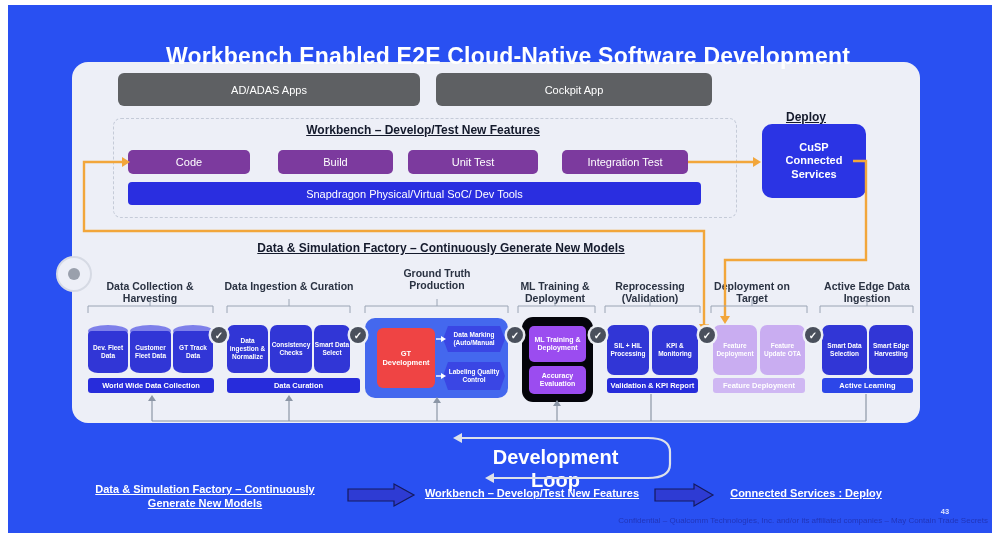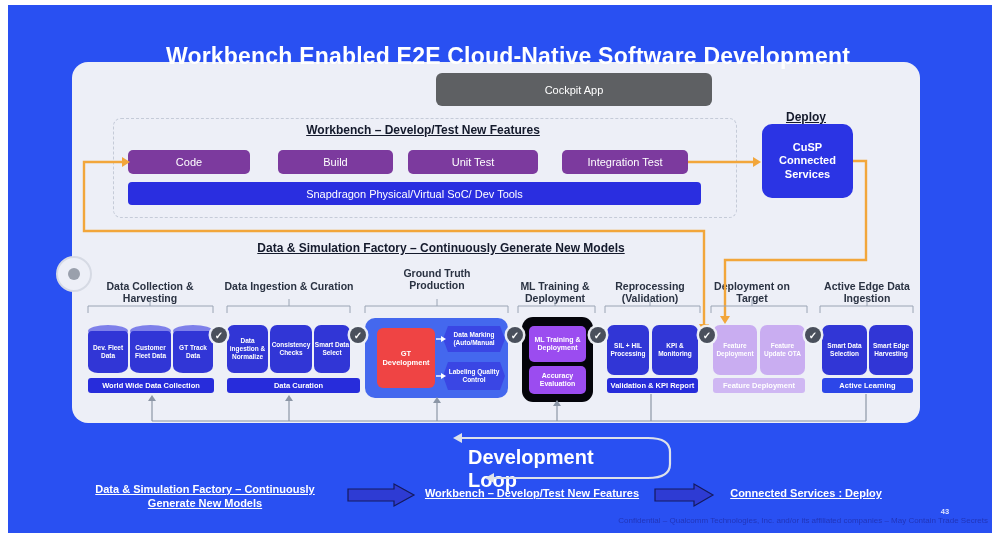--- a/index.html
+++ b/index.html
@@ -37,21 +37,21 @@
              color:#fff;font-size:6.5px;font-weight:700;line-height:1.2;}
   .cyl .top{position:absolute;left:0;top:0;right:0;height:12px;border-radius:50%;background:#7E80EA;}
   .chk{position:absolute;width:16px;height:16px;border-radius:50%;background:#4A505C;
        box-shadow:0 0 0 2.5px rgba(240,242,248,.95);color:#fff;font-size:10px;font-weight:700;
        display:flex;align-items:center;justify-content:center;z-index:6;}
   .ring{position:absolute;left:56px;top:256px;width:32px;height:32px;border-radius:50%;
         background:#EDEFF7;border:2px solid #D6DAE4;z-index:6;
         display:flex;align-items:center;justify-content:center;}
   .ring .dot{width:12px;height:12px;border-radius:50%;background:#9AA0AC;}
   .overlay{position:absolute;left:0;top:0;z-index:5;pointer-events:none;}
-  .looplabel{position:absolute;left:468px;top:446px;width:175px;color:#fff;
+  .looplabel{position:absolute;left:468px;top:446px;width:175px;text-align:center;color:#fff;
              font-size:20px;font-weight:700;z-index:2;}
   .blabel{position:absolute;color:#fff;font-size:11px;font-weight:700;text-align:center;
           text-decoration:underline;line-height:1.25;z-index:2;}
   .pagenum{position:absolute;left:930px;top:507px;width:30px;text-align:center;color:#DFE5FF;
            font-size:7.5px;font-weight:700;z-index:2;}
   .footer{position:absolute;left:388px;top:516px;width:600px;text-align:right;color:#2135BA;
           font-size:8px;z-index:2;}
 </style>
 </head>
 <body>
@@ -59,36 +59,39 @@
 <div class="page">
   <div class="slide"></div>
 
   <div class="title">Workbench Enabled E2E Cloud-Native Software Development</div>
 
   <div class="panel"></div>
   <div class="ring">
       <div class="dot"></div>
     </div>
 
+  <div class="abs box pill" style="left:118px;top:73px;width:302px;height:33px;">
+    <span>AD/ADAS Apps</span>
+  </div>
   <div class="abs box pill" style="left:436px;top:73px;width:276px;height:33px;">
     <span>Cockpit App</span>
   </div>
 
   <div class="abs dashbox" style="left:113px;top:118px;width:622px;height:98px;"></div>
   <div class="abs hdr" style="left:213px;top:123px;width:420px;">Workbench – Develop/Test New Features</div>
 
   <div class="abs box step" style="left:128px;top:150px;width:122px;height:24px;">Code</div>
   <div class="abs box step" style="left:278px;top:150px;width:115px;height:24px;">Build</div>
   <div class="abs box step" style="left:408px;top:150px;width:130px;height:24px;">Unit Test</div>
   <div class="abs box step" style="left:562px;top:150px;width:126px;height:24px;">Integration Test</div>
 
   <div class="abs box platform" style="left:128px;top:182px;width:573px;height:23px;">Snapdragon Physical/Virtual SoC/ Dev Tools</div>
 
   <div class="abs hdr" style="left:756px;top:110px;width:100px;">Deploy</div>
-  <div class="abs box cusp" style="left:762px;top:124px;width:91px;height:74px;padding:0 14px;box-sizing:border-box;">CuSP Connected Services</div>
+  <div class="abs box cusp" style="left:762px;top:124px;width:104px;height:74px;padding:0 14px;box-sizing:border-box;">CuSP Connected Services</div>
 
   <div class="abs hdr" style="left:241px;top:241px;width:400px;">Data &amp; Simulation Factory – Continuously Generate  New Models</div>
 
   <div class="abs coltitle" style="left:85px;top:281px;width:130px;">Data Collection &amp; Harvesting</div>
   <div class="abs coltitle" style="left:224px;top:281px;width:130px;">Data Ingestion &amp; Curation</div>
   <div class="abs coltitle" style="left:377px;top:268px;width:120px;">Ground Truth Production</div>
   <div class="abs coltitle" style="left:500px;top:281px;width:110px;">ML Training &amp; Deployment</div>
   <div class="abs coltitle" style="left:595px;top:281px;width:110px;">Reprocessing (Validation)</div>
   <div class="abs coltitle" style="left:702px;top:281px;width:100px;">Deployment on Target</div>
   <div class="abs coltitle" style="left:802px;top:281px;width:130px;">Active Edge Data Ingestion</div>

